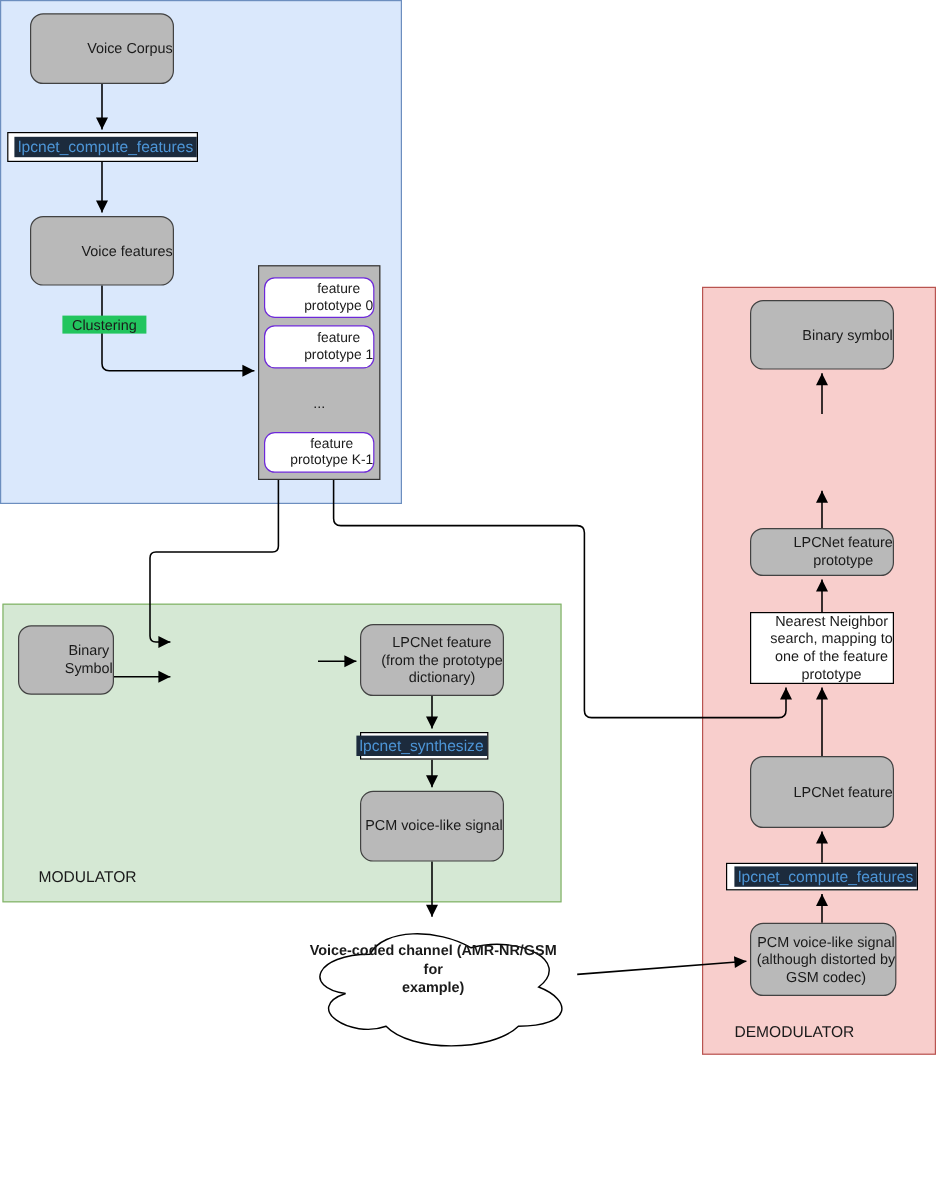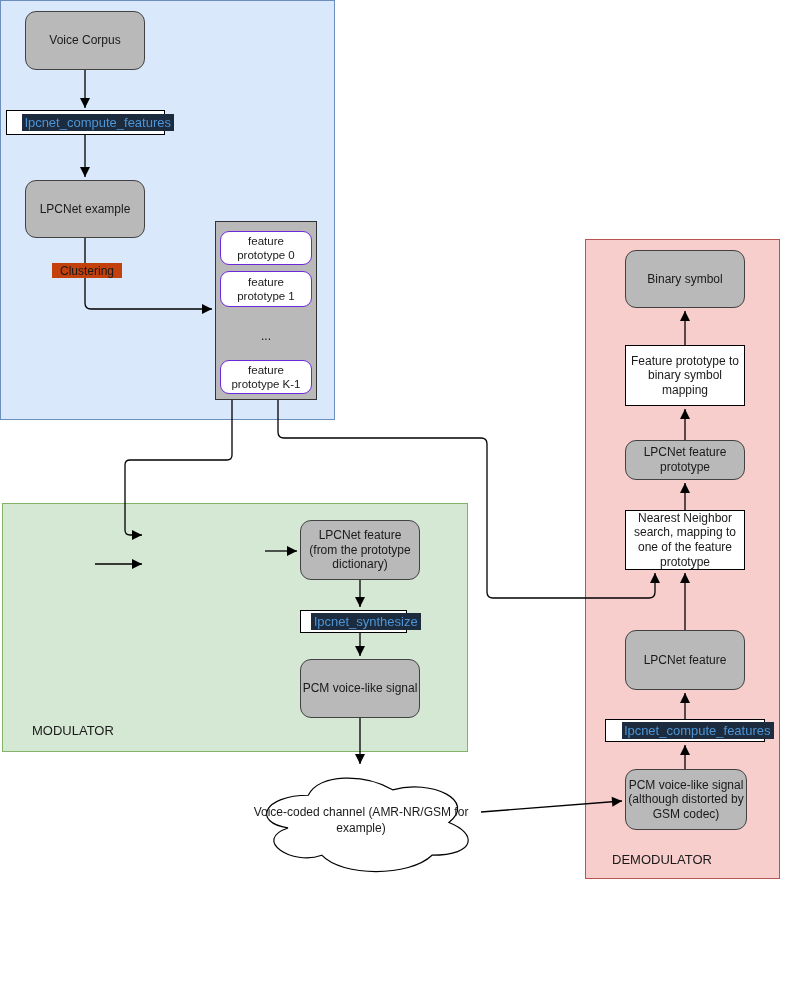--- a/index.html
+++ b/index.html
@@ -4,31 +4,31 @@
 <style>
   html,body{margin:0;padding:0;background:#ffffff;}
   .canvas{position:relative;width:786px;height:981px;background:#ffffff;
           font-family:"Liberation Sans", sans-serif;color:#1a1a1a;overflow:hidden;}
   .region{position:absolute;border:1px solid;box-sizing:border-box;z-index:0;}
   .region-blue{background:#dae8fc;border-color:#6c8ebf;}
   .region-green{background:#d5e8d4;border-color:#82b366;}
   .region-red{background:#f8cecc;border-color:#b85450;}
   .region-label{position:absolute;font-size:13px;color:#1a1a1a;z-index:2;}
   svg.wires{position:absolute;left:0;top:0;z-index:1;}
-  .node{position:absolute;box-sizing:border-box;display:flex;align-items:center;justify-content:center;
+  .node{position:absolute;box-sizing:border-box;display:flex;align-items:center;justify-content:flex-end;
         text-align:center;font-size:12px;line-height:1.22;z-index:2;}
   .node span{white-space:pre-line;}
   .gray{background:#b9b9b9;border:1px solid #424242;}
   .round{border-radius:11px;}
   .white{background:#ffffff;border:1px solid #000000;}
   .proto{background:#ffffff;border:1px solid #6d28d9;border-radius:9px;font-size:11.5px;}
   .dict{background:#b9b9b9;border:1px solid #333333;}
   .codebox{background:#ffffff;border:1px solid #000000;font-size:13px;}
   .hl{background:#1c2b3d;color:#4d95d6;padding:1px 3px;white-space:nowrap;margin-left:25px;}
-  .edge-label{position:absolute;background:#c2410c;font-size:12px;padding:0 2px;z-index:2;
+  .edge-label{position:absolute;background:#22c55e;font-size:12px;padding:0 2px;z-index:2;
               display:flex;align-items:center;justify-content:center;}
   .ellipsis{position:absolute;font-size:12px;text-align:center;z-index:2;}
   .cloud-label{position:absolute;font-size:12px;text-align:center;line-height:1.3;z-index:2;white-space:pre-line;}
   .title{position:absolute;font-size:25px;font-weight:bold;color:#000;z-index:2;}
   .subtitle{position:absolute;font-size:12.5px;color:#1a1a1a;z-index:2;}
 </style>
 </head>
 <body>
 
 <div class="canvas">
@@ -71,21 +71,21 @@
              C364.5,773.45 319.5,773.45 308.25,795.25 Z" fill="#ffffff" stroke="#000" stroke-width="1.2"></path>
   </svg>
 
   <div class="node gray round" style="left:25px;top:11px;width:120px;height:59px">
     <span>Voice Corpus</span>
   </div>
   <div class="node codebox" style="left:6px;top:110px;width:159px;height:25px">
     <span class="hl">lpcnet_compute_features</span>
   </div>
   <div class="node gray round" style="left:25px;top:180px;width:120px;height:58px">
-    <span>LPCNet example</span>
+    <span>Voice features</span>
   </div>
   <div class="edge-label" style="left:52px;top:263px;width:66px;height:15px">
     <span>Clustering</span>
   </div>
   <div class="node dict" style="left:215px;top:221px;width:102px;height:179px"></div>
   <div class="node proto" style="left:220px;top:231px;width:92px;height:34px">
     <span>feature
 prototype 0</span>
   </div>
   <div class="node proto" style="left:220px;top:271px;width:92px;height:36px">
@@ -93,43 +93,42 @@
 prototype 1</span>
   </div>
   <div class="ellipsis" style="left:220px;top:329px;width:92px;">
     <span>...</span>
   </div>
   <div class="node proto" style="left:220px;top:360px;width:92px;height:34px">
     <span>feature
 prototype K-1</span>
   </div>
 
+  <div class="node gray round" style="left:15px;top:521px;width:80px;height:58px">
+    <span>Binary
+Symbol</span>
+  </div>
   <div class="node gray round" style="left:300px;top:520px;width:120px;height:60px">
     <span>LPCNet feature
 (from the prototype
 dictionary)</span>
   </div>
   <div class="node codebox" style="left:300px;top:610px;width:107px;height:23px">
     <span class="hl">lpcnet_synthesize</span>
   </div>
   <div class="node gray round" style="left:300px;top:659px;width:120px;height:59px">
     <span>PCM voice-like signal</span>
   </div>
   <div class="region-label" style="left:32px;top:723px;">MODULATOR</div>
 
-  <div class="cloud-label" style="left:253px;top:805px;width:216px;">Voice-coded channel (AMR-NR/GSM for
+  <div class="cloud-label" style="left:253px;top:785px;width:216px;font-weight:bold;">Voice-coded channel (AMR-NR/GSM for
 example)</div>
 
   <div class="node gray round" style="left:625px;top:250px;width:120px;height:58px">
     <span>Binary symbol</span>
-  </div>
-  <div class="node white" style="left:625px;top:345px;width:120px;height:61px">
-    <span>Feature prototype to
-binary symbol
-mapping</span>
   </div>
   <div class="node gray round" style="left:625px;top:440px;width:120px;height:40px">
     <span>LPCNet feature
 prototype</span>
   </div>
   <div class="node white" style="left:625px;top:510px;width:120px;height:60px">
     <span>Nearest Neighbor
 search, mapping to
 one of the feature
 prototype</span>

